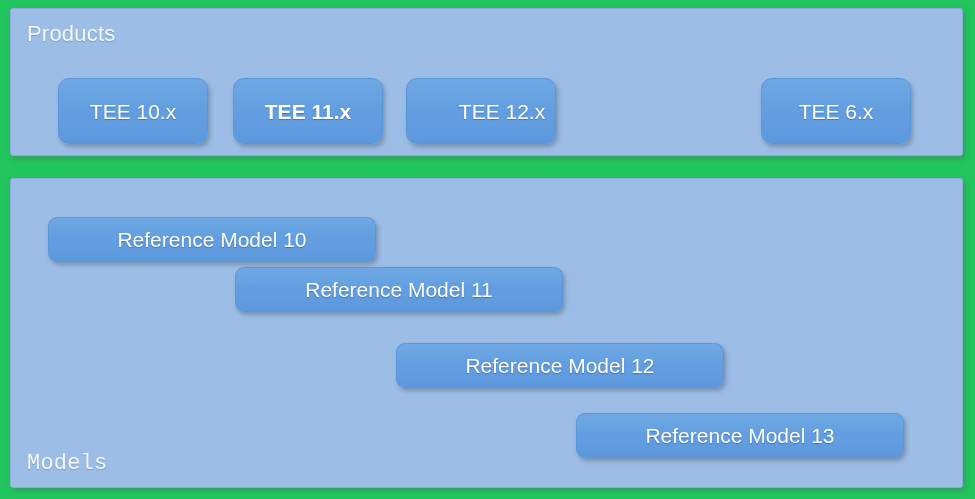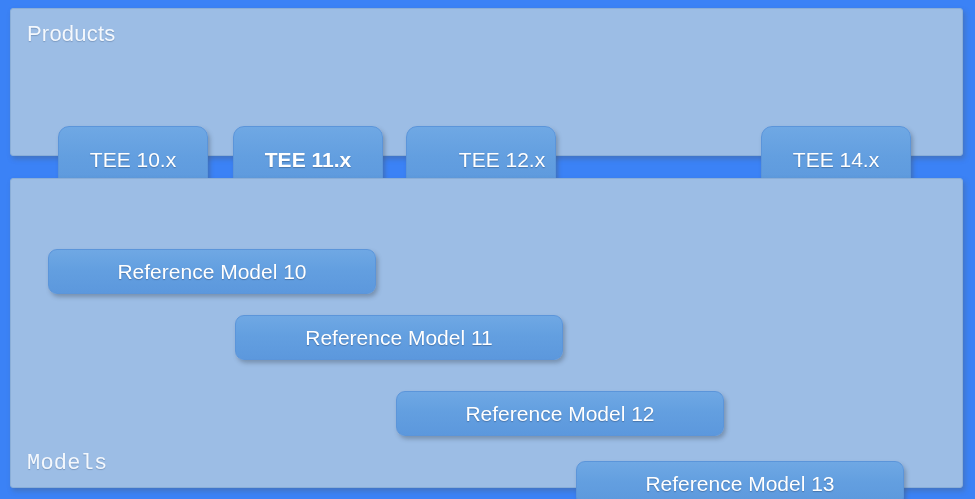--- a/index.html
+++ b/index.html
@@ -10,21 +10,21 @@
   body {
     width: 975px;
     height: 499px;
     font-family: "Liberation Sans", sans-serif;
     overflow: hidden;
   }
   .canvas {
     position: relative;
     width: 975px;
     height: 499px;
-    background: #3b82f6;
+    background: #22c55e;
   }
 
   
   .panel {
     position: absolute;
     background: #9cbde5;
     border: 1px solid #8aaed8;
     border-radius: 3px;
     box-shadow: 2px 3px 5px rgba(80, 90, 100, 0.35);
     box-sizing: border-box;
@@ -70,62 +70,61 @@
     box-shadow: 2px 3px 4px rgba(70, 85, 105, 0.42);
     box-sizing: border-box;
     display: flex;
     align-items: center;
     justify-content: center;
     color: #ffffff;
     font-size: 21px;
     line-height: 1;
     white-space: nowrap;
     text-shadow: 0 1px 1px rgba(45, 80, 125, 0.5);
-    margin-top: 48px;
   }
 
   .chip-product {
     top: 69px;
     width: 150px;
     height: 66px;
     border-radius: 11px;
   }
   .chip-product.p0 { left: 47px; }
   .chip-product.p1 { left: 222px; font-weight: bold; }
   .chip-product.p2 { left: 395px; padding-left: 42px; }
   .chip-product.p3 { left: 573px; }
   .chip-product.p4 { left: 750px; }
 
   .chip-model {
     height: 45px;
     border-radius: 9px;
     justify-content: center;
     font-size: 21px;
   }
-  .chip-model.m0 { left: 37px;  top: 22px;  width: 328px; }
+  .chip-model.m0 { left: 37px;  top: 38px;  width: 328px; }
   .chip-model.m1 { left: 224px; top: 88px;  width: 328px; }
   .chip-model.m2 { left: 385px; top: 164px; width: 328px; }
   .chip-model.m3 { left: 565px; top: 234px; width: 328px; }
 </style>
 </head>
 <body>
 
 <div class="canvas">
 
   <div class="panel panel-products">
     <div class="panel-label panel-label-products">Products</div>
 
     <div class="chip chip-product p0">TEE 10.x</div>
 
     <div class="chip chip-product p1">TEE 11.x</div>
 
     <div class="chip chip-product p2">TEE 12.x</div>
 
 
-    <div class="chip chip-product p4">TEE 14.x</div>
+    <div class="chip chip-product p4">TEE 6.x</div>
   </div>
 
   <div class="panel panel-models">
 
     <div class="chip chip-model m0">Reference Model 10</div>
 
     <div class="chip chip-model m1">Reference Model 11</div>
 
     <div class="chip chip-model m2">Reference Model 12</div>
 

